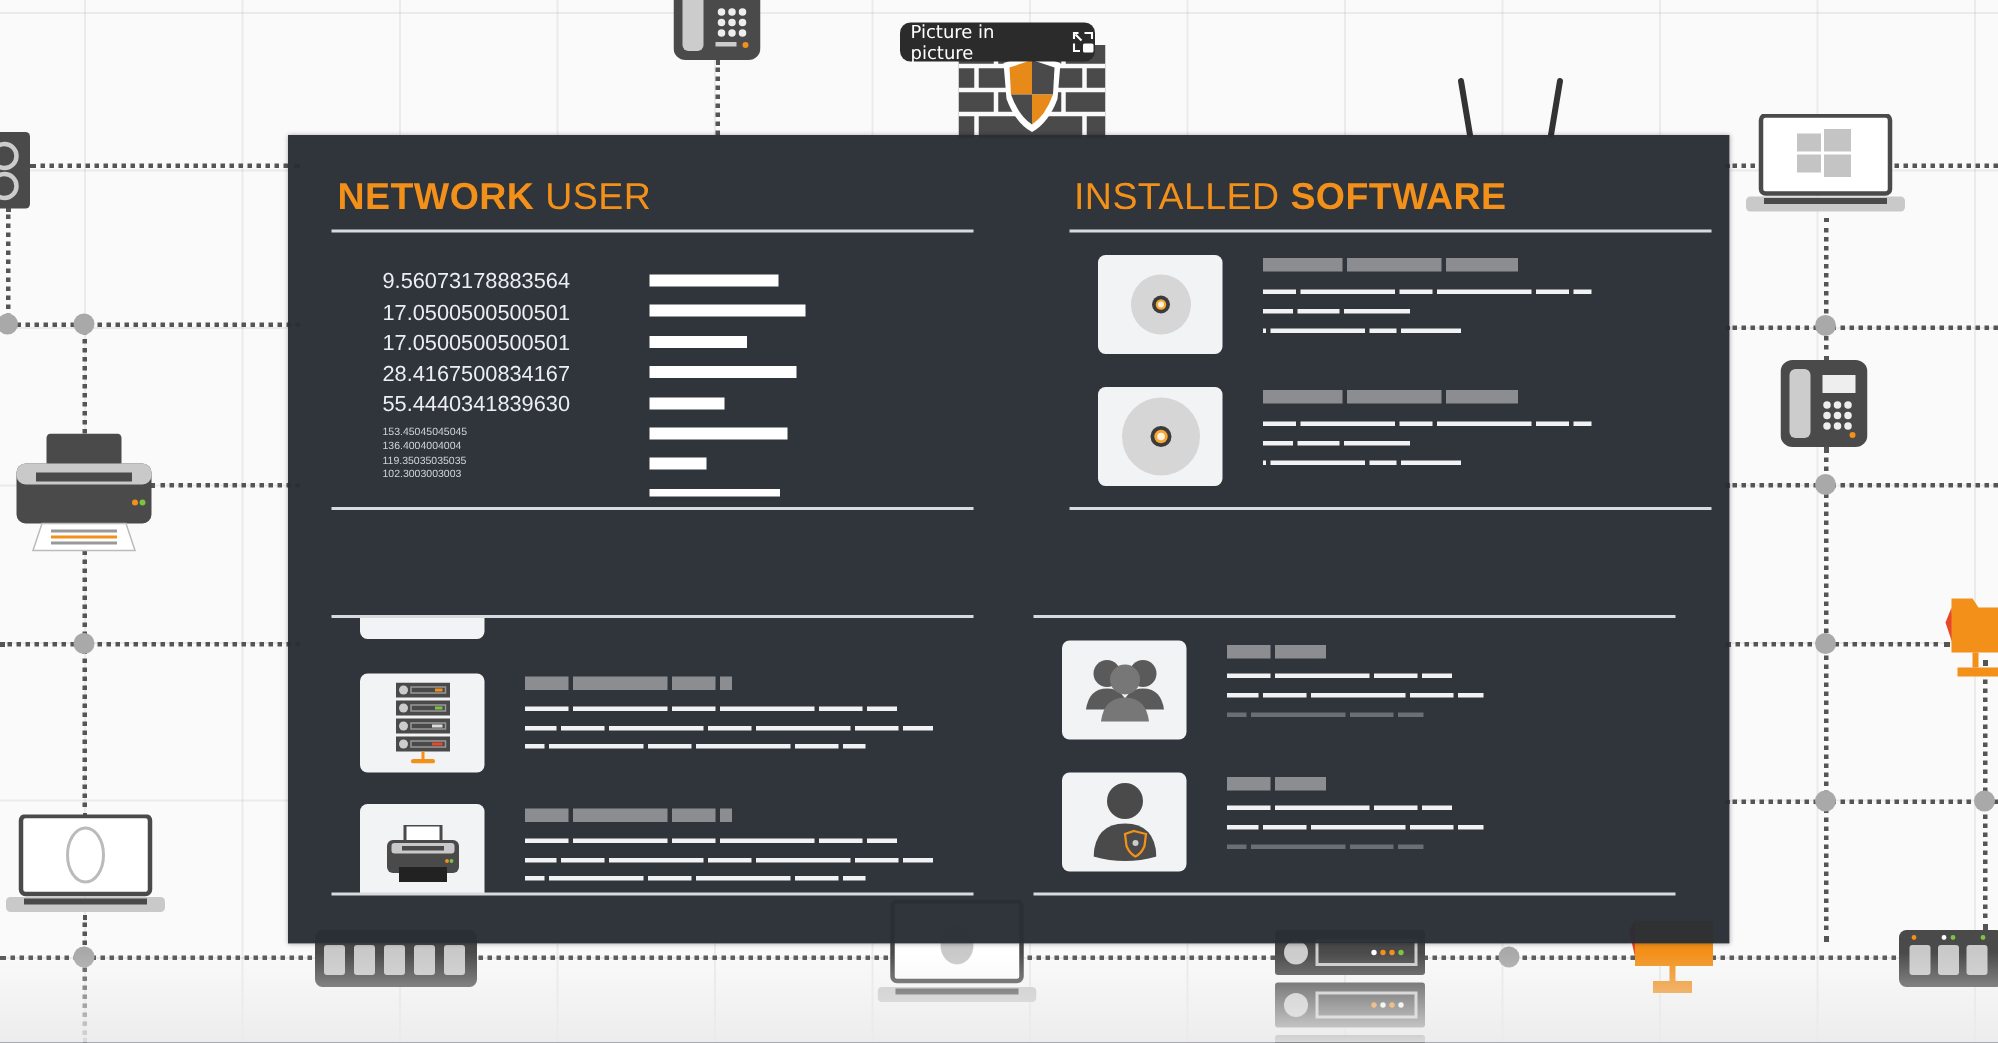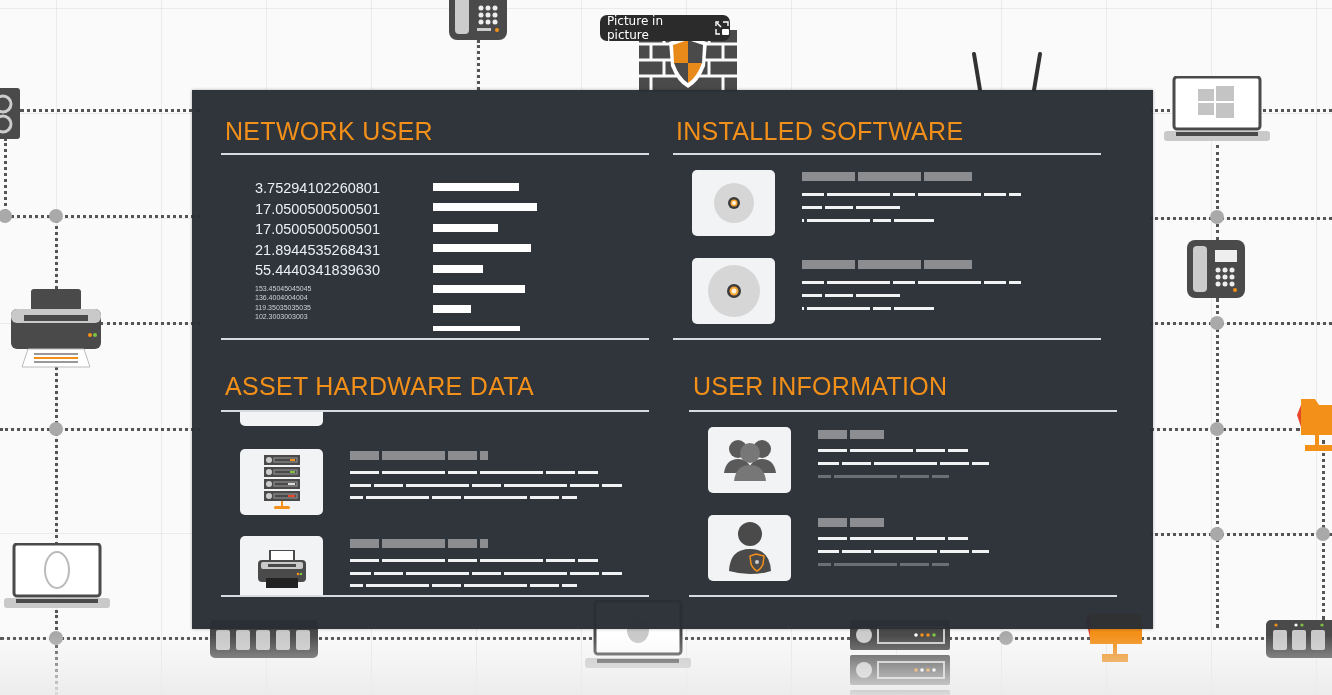--- a/index.html
+++ b/index.html
@@ -46,21 +46,21 @@
     position: absolute; left: 192px; top: 90px; width: 961px; height: 539px;
     background: rgba(41,45,53,0.97);
     z-index: 10;
     box-shadow: 0 0 3px rgba(0,0,0,0.3);
   }
   .section { position: absolute; }
   .sec-title {
     position: absolute; font-size: 25px; color: #f39019; white-space: nowrap;
     letter-spacing: 0.3px;
   }
-  .sec-title b { font-weight: 400; }
+  .sec-title b { font-weight: 700; }
   .sec-title span.light { font-weight: 400; }
   .rule { position: absolute; height: 2px; background: #d7dbe0; }
 
   
   .scan-values { position: absolute; left: 63px; top: 88px; color: #eceff2; }
   .scan-values .big { font-size: 14.5px; line-height: 20.5px; }
   .scan-values .small { font-size: 7px; line-height: 9.6px; color: #cfd3d8; }
   .scan-bars { position: absolute; left: 241px; top: 93px; }
   .scan-bars .bar { height: 8px; background: #fff; margin-bottom: 12.4px; }
 
@@ -294,45 +294,45 @@
 
 <div class="panel">
 
   <div class="section" style="left:0; top:0; width:480px; height:260px;">
     <div class="sec-title" style="left:33px; top:27px;">
       <b>NETWORK</b>
       <span class="light">USER</span>
     </div>
     <div class="rule" style="left:29px; top:63px; width:428px;"></div>
     <div class="scan-values">
-      <div class="big">3.75294102260801</div>
+      <div class="big">9.56073178883564</div>
       <div class="big">17.0500500500501</div>
       <div class="big">17.0500500500501</div>
-      <div class="big">21.8944535268431</div>
+      <div class="big">28.4167500834167</div>
       <div class="big">55.4440341839630</div>
       <div style="height:3px"></div>
       <div class="small">153.45045045045</div>
       <div class="small">136.4004004004</div>
       <div class="small">119.35035035035</div>
       <div class="small">102.3003003003</div>
     </div>
     <div class="scan-bars">
       <div class="bar" style="width:86px"></div>
       <div class="bar" style="width:104px"></div>
       <div class="bar" style="width:65px"></div>
       <div class="bar" style="width:98px"></div>
       <div class="bar" style="width:50px"></div>
       <div class="bar" style="width:92px"></div>
       <div class="bar" style="width:38px"></div>
       <div class="bar" style="width:87px; height:5px"></div>
     </div>
     <div class="rule" style="left:29px; top:248px; width:428px;"></div>
   </div>
 
-  <div class="section" style="left:464px; top:0; width:481px; height:260px;">
+  <div class="section" style="left:504px; top:0; width:481px; height:260px;">
     <div class="sec-title" style="left:20px; top:27px;">
       <span class="light">INSTALLED</span>
       <b>SOFTWARE</b>
     </div>
     <div class="rule" style="left:17px; top:63px; width:428px;"></div>
 
     <div class="card" style="left:36px; top:80px;">
       <svg width="42" height="42" viewBox="0 0 42 42">
         <circle cx="21" cy="21" r="20" fill="#d6d6d6"></circle>
         <circle cx="21" cy="21" r="6" fill="#3b3b3b"></circle>
@@ -398,24 +398,20 @@
           <div class="seg" style="width:2px"></div>
           <div class="seg" style="width:63px"></div>
           <div class="seg" style="width:18px"></div>
           <div class="seg" style="width:40px"></div>
         </div>
     </div>
     <div class="rule" style="left:17px; top:248px; width:428px;"></div>
   </div>
 
   <div class="section" style="left:0; top:260px; width:480px; height:279px;">
-    <div class="sec-title" style="left:33px; top:22px;">
-      <b>ASSET HARDWARE</b>
-      <span class="light">DATA</span>
-    </div>
     <div class="card" style="left:48px; top:61px; height:15px; border-radius:0 0 5px 5px;"></div>
     <div class="rule" style="left:29px; top:60px; width:428px;"></div>
 
     <div class="card" style="left:48px; top:99px;">
       <svg width="36" height="54" viewBox="0 0 36 54">
         <g>
           <rect x="0" y="0" width="36" height="10" fill="#4a4a4a"></rect>
             <circle cx="5" cy="5" r="3" fill="#ccc"></circle>
             <rect x="10" y="3" width="23" height="4" fill="none" stroke="#999" stroke-width="1"></rect>
             <rect x="26" y="4" width="5" height="2" fill="#f39019"></rect>
@@ -511,24 +507,20 @@
           <div class="seg" style="width:29px"></div>
           <div class="seg" style="width:63px"></div>
           <div class="seg" style="width:29px"></div>
           <div class="seg" style="width:15px"></div>
         </div>
     </div>
     <div class="rule" style="left:29px; top:245px; width:428px;"></div>
   </div>
 
   <div class="section" style="left:480px; top:260px; width:481px; height:279px;">
-    <div class="sec-title" style="left:21px; top:22px;">
-      <b>USER</b>
-      <span class="light">INFORMATION</span>
-    </div>
     <div class="rule" style="left:17px; top:60px; width:428px;"></div>
 
     <div class="card" style="left:36px; top:77px;">
       <svg width="52" height="46" viewBox="0 0 52 46">
         <circle cx="14" cy="12" r="9" fill="#5a5a5a"></circle>
         <circle cx="38" cy="12" r="9" fill="#5a5a5a"></circle>
         <path d="M0 36 Q2 22 14 22 Q26 22 28 36 Z" fill="#5a5a5a"></path>
         <path d="M24 36 Q26 22 38 22 Q50 22 52 36 Z" fill="#5a5a5a"></path>
         <circle cx="26" cy="16" r="10" fill="#777"></circle>
         <path d="M10 44 Q12 28 26 28 Q40 28 42 44 Z" fill="#777"></path>

